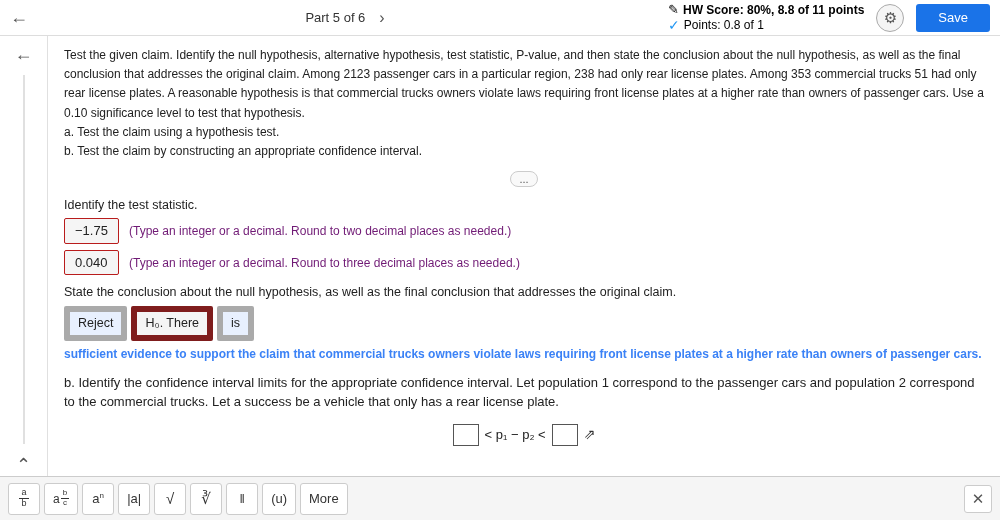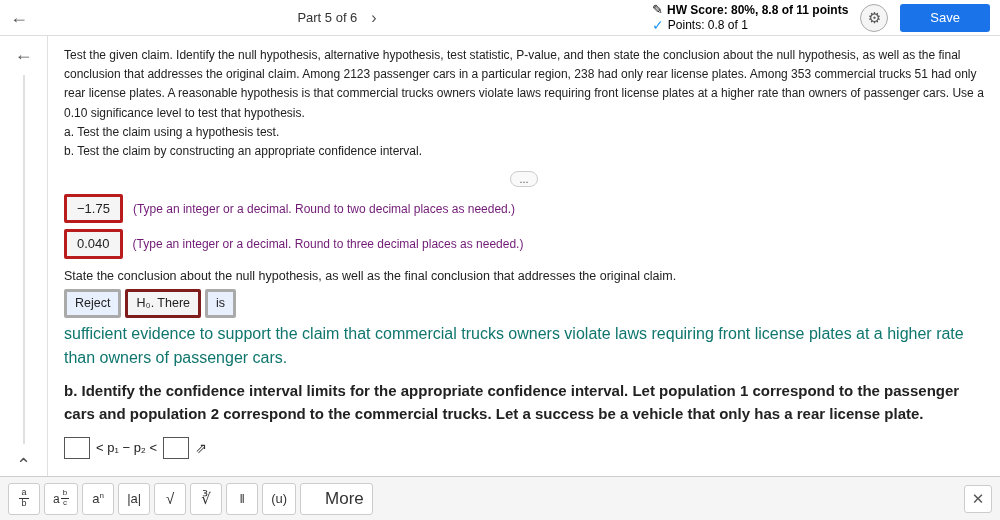--- a/index.html
+++ b/index.html
@@ -55,21 +55,21 @@
       align-items: center;
       justify-content: center;
       cursor: pointer;
       font-size: 15px;
       color: #555;
     }
     .save-btn {
       background: #1a73e8;
       color: #fff;
       border: none;
-      padding: 5px 30px;
+      padding: 5px 22px;
       border-radius: 3px;
       font-size: 13px;
       cursor: pointer;
       height: 28px;
     }
     .nav-arrow {
       font-size: 16px;
       color: #555;
       cursor: pointer;
       background: none;
@@ -143,21 +143,21 @@
     }
 
     .section-label {
       font-size: 12.5px;
       color: #222;
       margin: 8px 0 4px 0;
     }
 
     .answer-box {
       display: inline-block;
-      border: 3px solid #b91c1c;
+      border: 1px solid #b91c1c;
       background: #f5f5f5;
       padding: 2px 10px;
       font-size: 13px;
       color: #222;
       border-radius: 2px;
       min-width: 55px;
       margin-right: 6px;
     }
 
     .answer-hint {
@@ -176,49 +176,51 @@
 
     .conclusion-row {
       display: flex;
       align-items: baseline;
       flex-wrap: wrap;
       gap: 4px;
       margin-bottom: 4px;
     }
 
     .conclusion-chip {
-      border: 3px solid #7f1d1d;
+      border: 6px solid #7f1d1d;
       background: #f5f5f5;
       padding: 2px 8px;
       font-size: 12.5px;
       color: #222;
       border-radius: 2px;
     }
 
     .conclusion-chip.selected {
       background: #e8f0fe;
       border-color: #aaa;
     }
 
     .conclusion-text {
-      font-size: 16px;
-      color: #0f766e;
+      font-size: 12px;
+      color: #3b82f6;
+      font-weight: bold;
     }
 
     .part-b-label {
-      font-weight: bold;
-      font-size: 15px;
+      font-weight: normal;
+      font-size: 13px;
       margin: 10px 0 4px 0;
     }
 
     .interval-row {
       display: flex;
       align-items: center;
       gap: 6px;
       margin: 12px 0 2px 0;
+      justify-content: center;
     }
     .interval-box {
       width: 26px;
       height: 22px;
       border: 1px solid #555;
       display: inline-flex;
       align-items: center;
       justify-content: center;
       background: #fff;
       font-size: 13px;
@@ -258,23 +260,22 @@
       background: #fff;
       border-radius: 3px;
       cursor: pointer;
       font-size: 14px;
       color: #333;
       display: flex;
       align-items: center;
       justify-content: center;
     }
     .toolbar-btn-text {
-      font-size: 17px;
+      font-size: 13px;
       color: #333;
-      margin-left: 16px;
     }
     .close-btn {
       margin-left: auto;
       width: 28px;
       height: 28px;
       border: 1px solid #ccc;
       background: #fff;
       border-radius: 3px;
       display: flex;
       align-items: center;
@@ -335,20 +336,21 @@
       <br>
       <span>a. Test the claim using a hypothesis test.</span>
       <br>
       <span>b. Test the claim by constructing an appropriate confidence interval.</span>
     </div>
 
     <div class="dots-row">
       <button class="dots-btn">...</button>
     </div>
 
+    <div class="section-label">Identify the test statistic.</div>
 
     <div class="answer-row">
       <span class="answer-box">−1.75</span>
       <span class="answer-hint">(Type an integer or a decimal. Round to two decimal places as needed.)</span>
     </div>
 
 
     <div class="answer-row">
       <span class="answer-box">0.040</span>
       <span class="answer-hint">(Type an integer or a decimal. Round to three decimal places as needed.)</span>

